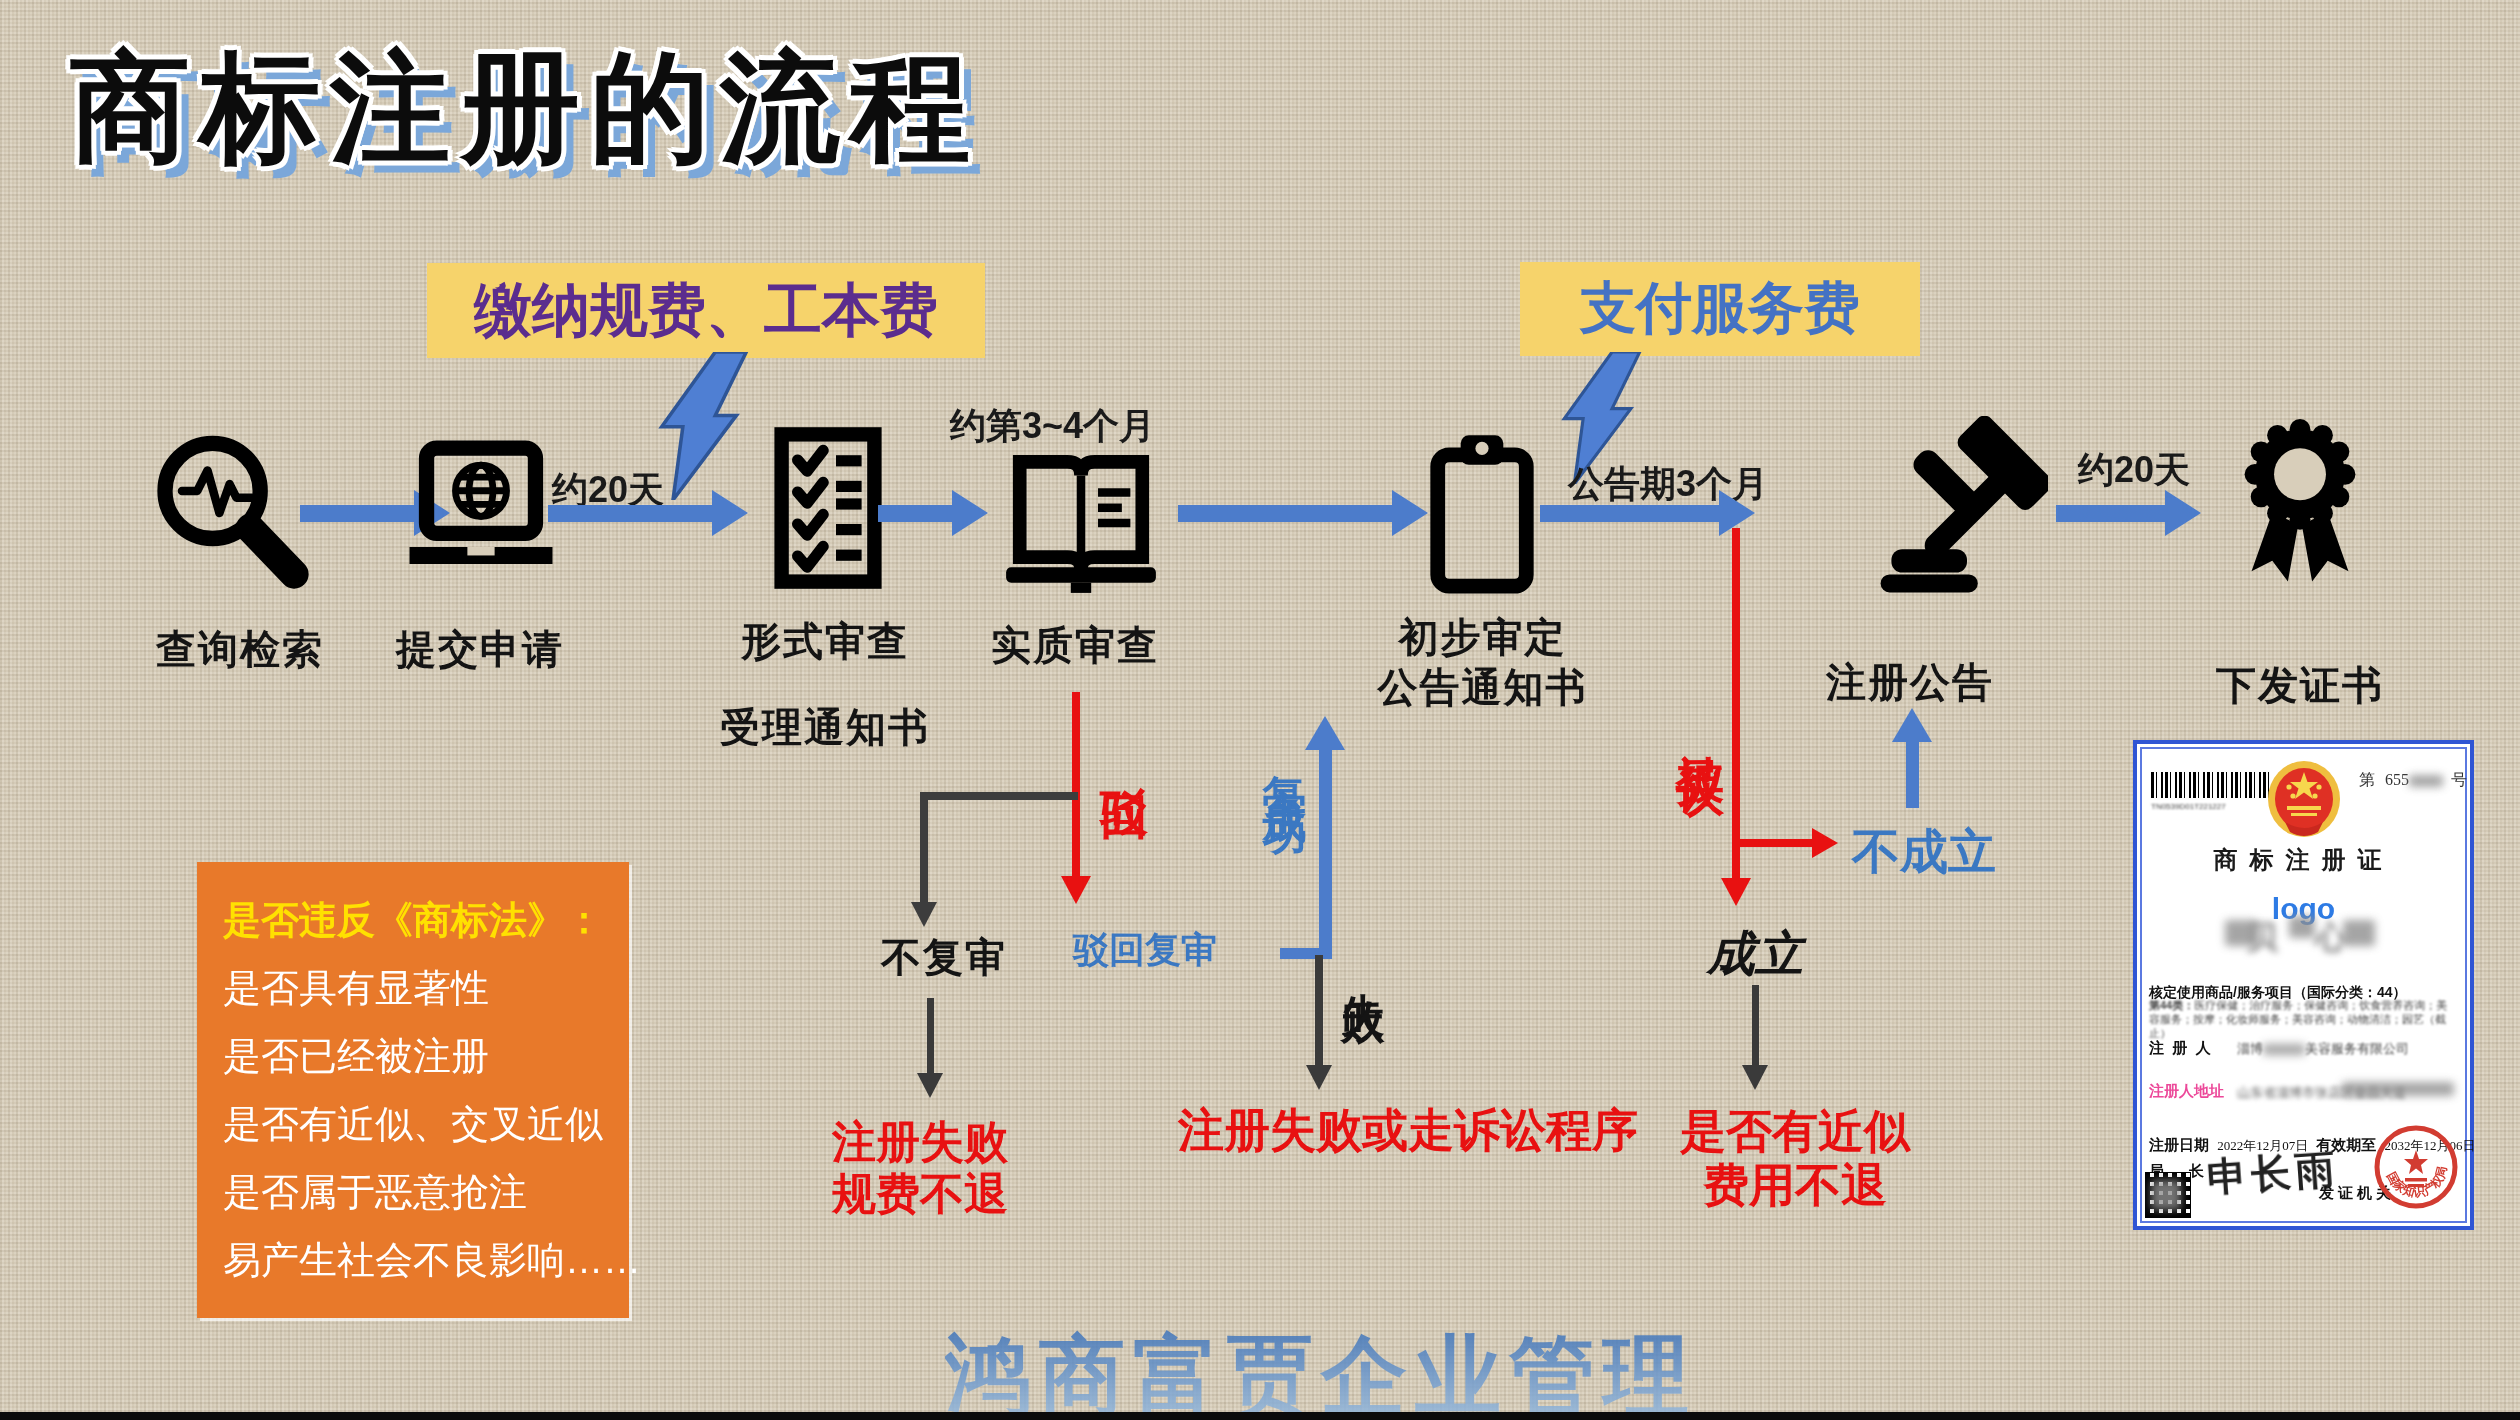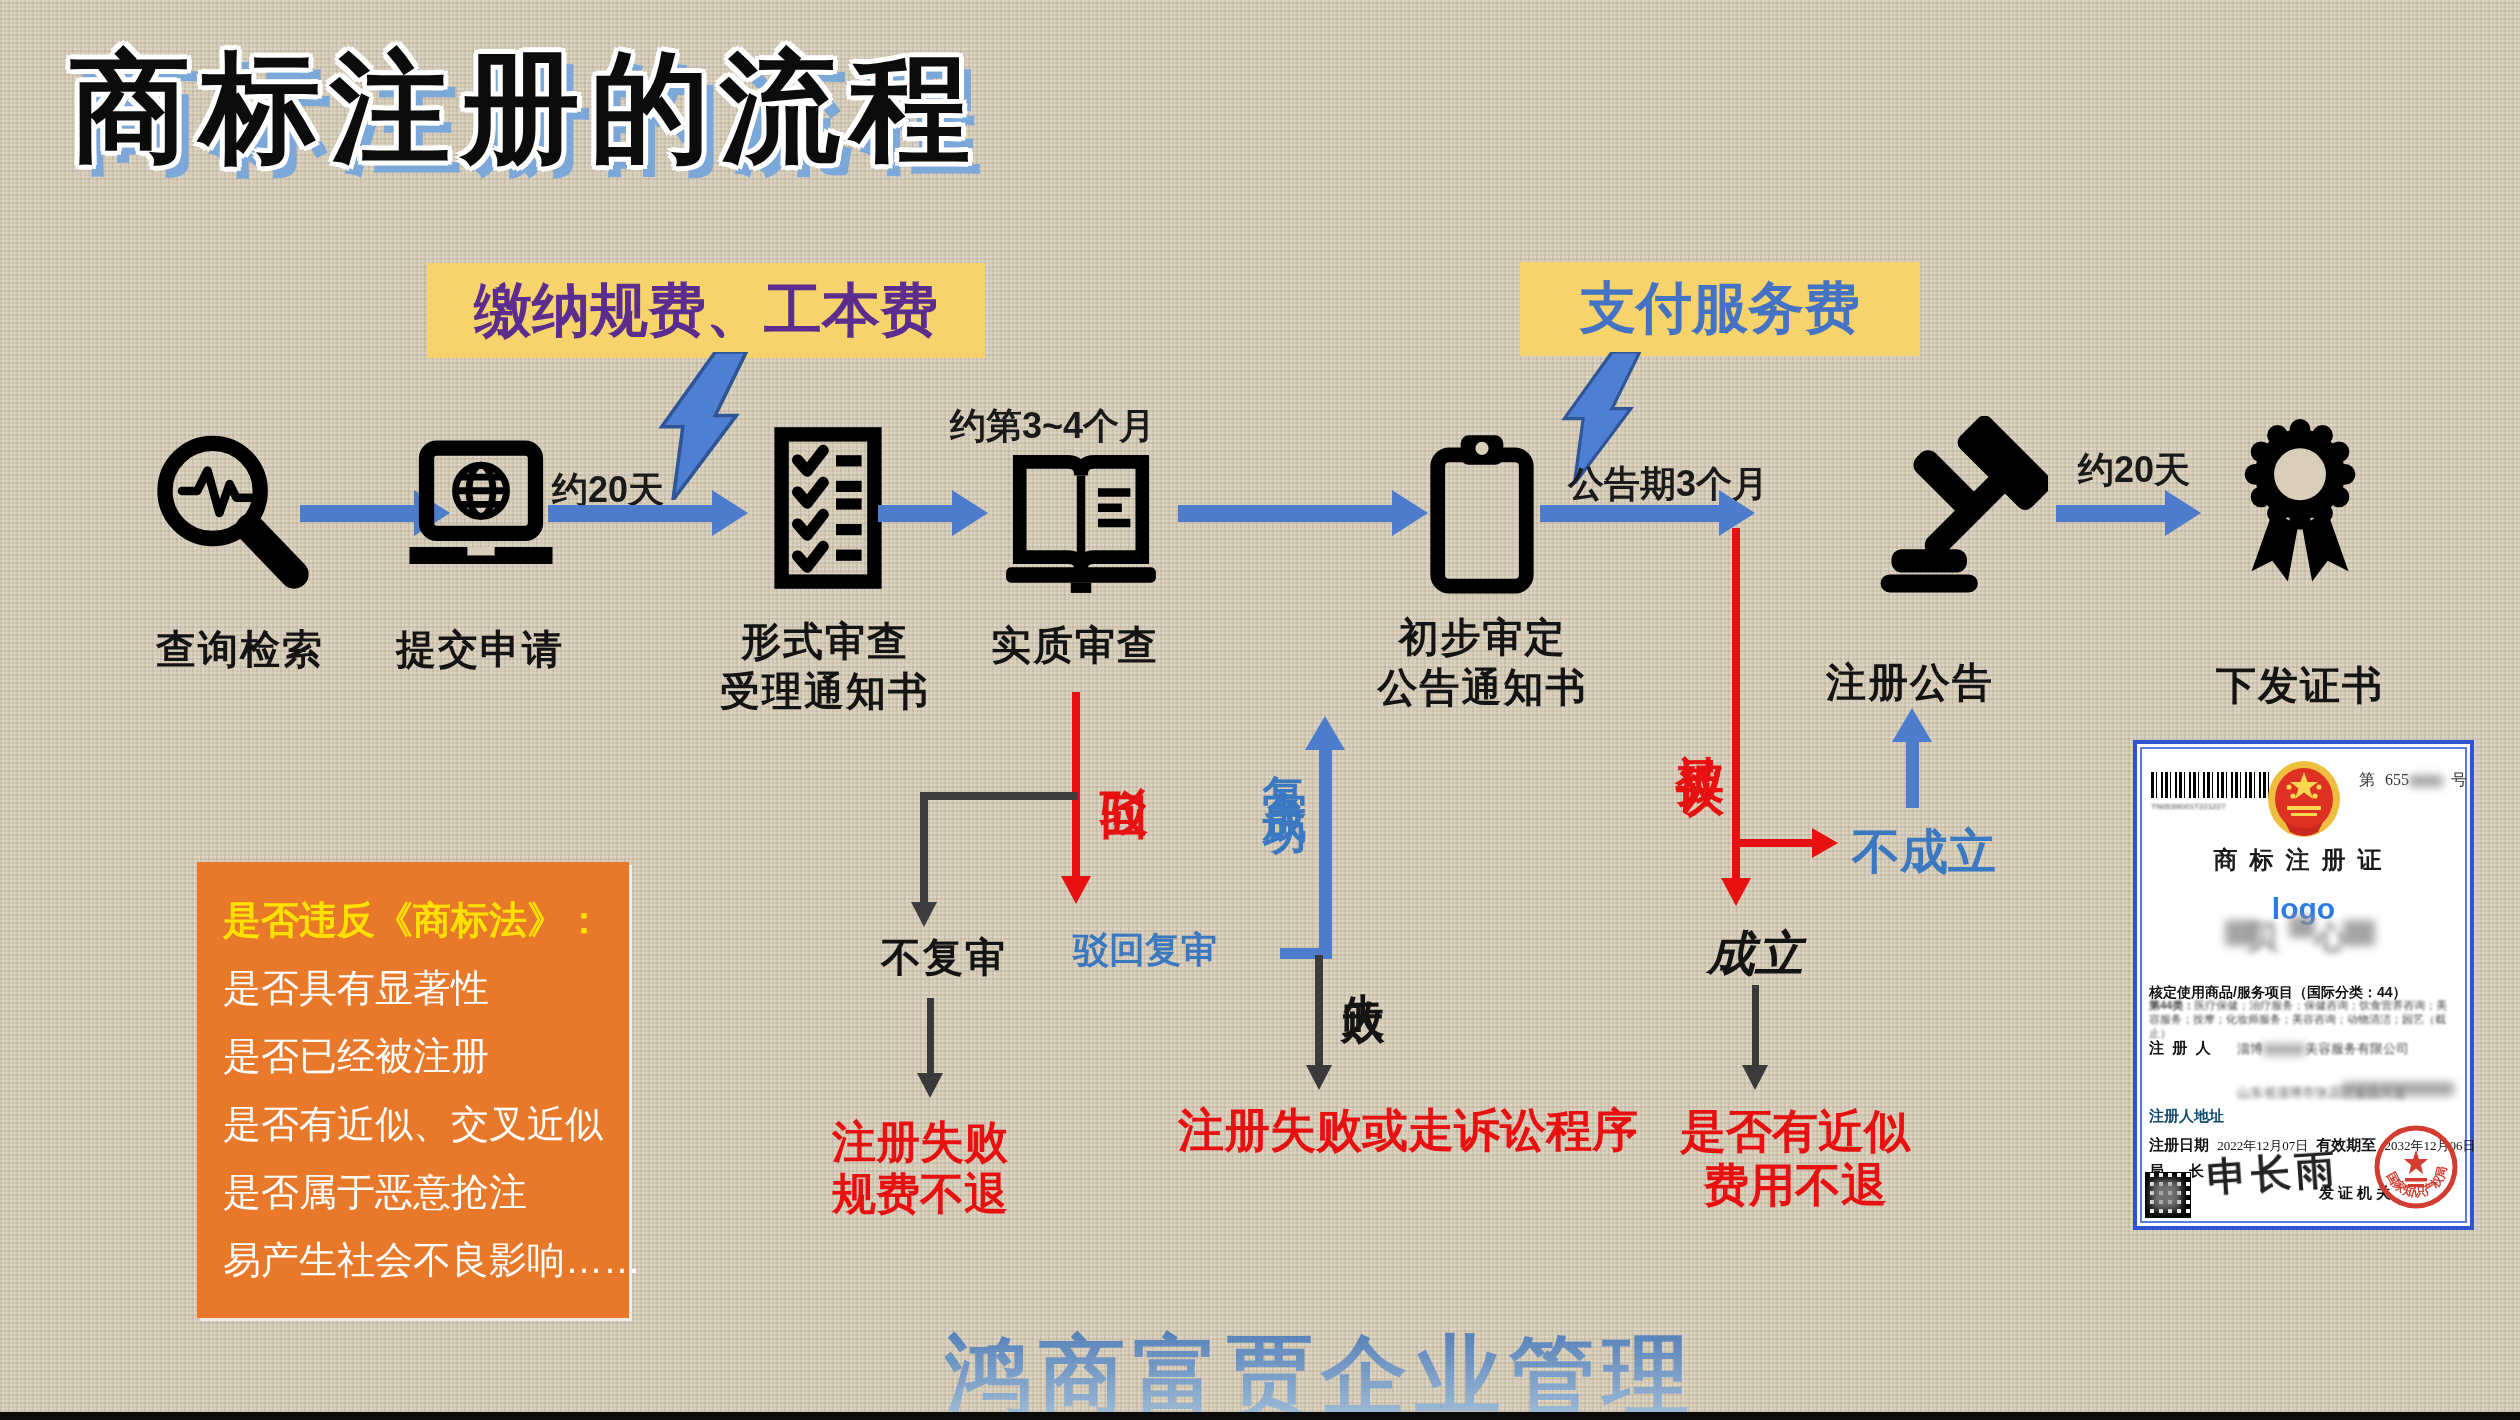--- a/index.html
+++ b/index.html
@@ -123,21 +123,21 @@
     </g>
     <g fill="#000">
       <rect x="55" y="17" width="16" height="7"></rect>
         <rect x="55" y="33" width="16" height="7"></rect>
         <rect x="55" y="44" width="16" height="7"></rect>
       <rect x="55" y="60" width="16" height="7"></rect>
         <rect x="55" y="76" width="16" height="7"></rect>
     </g>
   </svg>
   <div class="abs ctr step-label" style="left:700px;top:614px;width:250px;">形式审查</div>
-  <div class="abs ctr step-label" style="left:700px;top:664px;width:250px;">受理通知书</div>
+  <div class="abs ctr step-label" style="left:700px;top:700px;width:250px;">受理通知书</div>
 
   <div class="abs farrow" style="left:878px;top:490px;width:110px;">
       <div class="shaft"></div>
       <div class="head"></div>
     </div>
 
   <div class="abs dur-label" style="left:950px;top:402px;">约第3~4个月</div>
 
   <svg class="abs" style="left:995px;top:438px;" width="172" height="160" viewBox="0 0 100 94">
     <path d="M14 14 H42 Q50 14 50 22 Q50 14 58 14 H86 V70 H58 Q50 70 50 77 Q50 70 42 70 H14 Z" fill="none" stroke="#000" stroke-width="8"></path>
@@ -313,21 +313,21 @@
     <div class="abs" style="left:12px;top:240px;font-size:14px;font-weight:700;color:#111;white-space:nowrap;">核定使用商品/服务项目（国际分类：44）</div>
     <div class="abs tiny blur1" style="left:12px;top:254px;width:306px;">
       <b>第44类：</b><span>医疗保健；治疗服务；保健咨询；饮食营养咨询；美容服务；按摩；化妆师服务；美容咨询；动物清洁；园艺（截止）</span>
     </div>
 
     <div class="abs" style="left:12px;top:295px;font-size:15px;font-weight:700;color:#111;"><span class="pre">注  册  人</span></div>
     <div class="abs blur1" style="left:100px;top:296px;font-size:13px;color:#444;white-space:nowrap;">
       <span>淄博</span><span class="gblock" style="display:inline-block;width:42px;height:11px;vertical-align:middle;"></span><span>美容服务有限公司</span>
     </div>
 
-    <div class="abs" style="left:12px;top:338px;font-size:15px;font-weight:700;color:#0c4a6e;white-space:nowrap;margin-top:25px;">注册人地址</div>
+    <div class="abs" style="left:12px;top:338px;font-size:15px;font-weight:700;color:#ec4899;white-space:nowrap;">注册人地址</div>
     <div class="abs blur2" style="left:100px;top:340px;font-size:13px;color:#555;white-space:nowrap;">山东省淄博市张店区金晶大道</div>
     <div class="abs gblock" style="left:205px;top:338px;width:112px;height:14px;"></div>
 
     <div class="abs" style="left:12px;top:392px;font-size:15px;font-weight:700;color:#111;white-space:nowrap;">
       <span>注册日期</span>
       <span class="serif" style="font-weight:400;font-size:13px;margin:0 4px;">2022年12月07日</span>
       <span>有效期至</span>
       <span class="serif" style="font-weight:400;font-size:13px;margin-left:4px;">2032年12月06日</span>
     </div>
     <div class="abs" style="left:12px;top:418px;font-size:15px;font-weight:700;color:#111;"><span class="pre">局      长</span></div>

